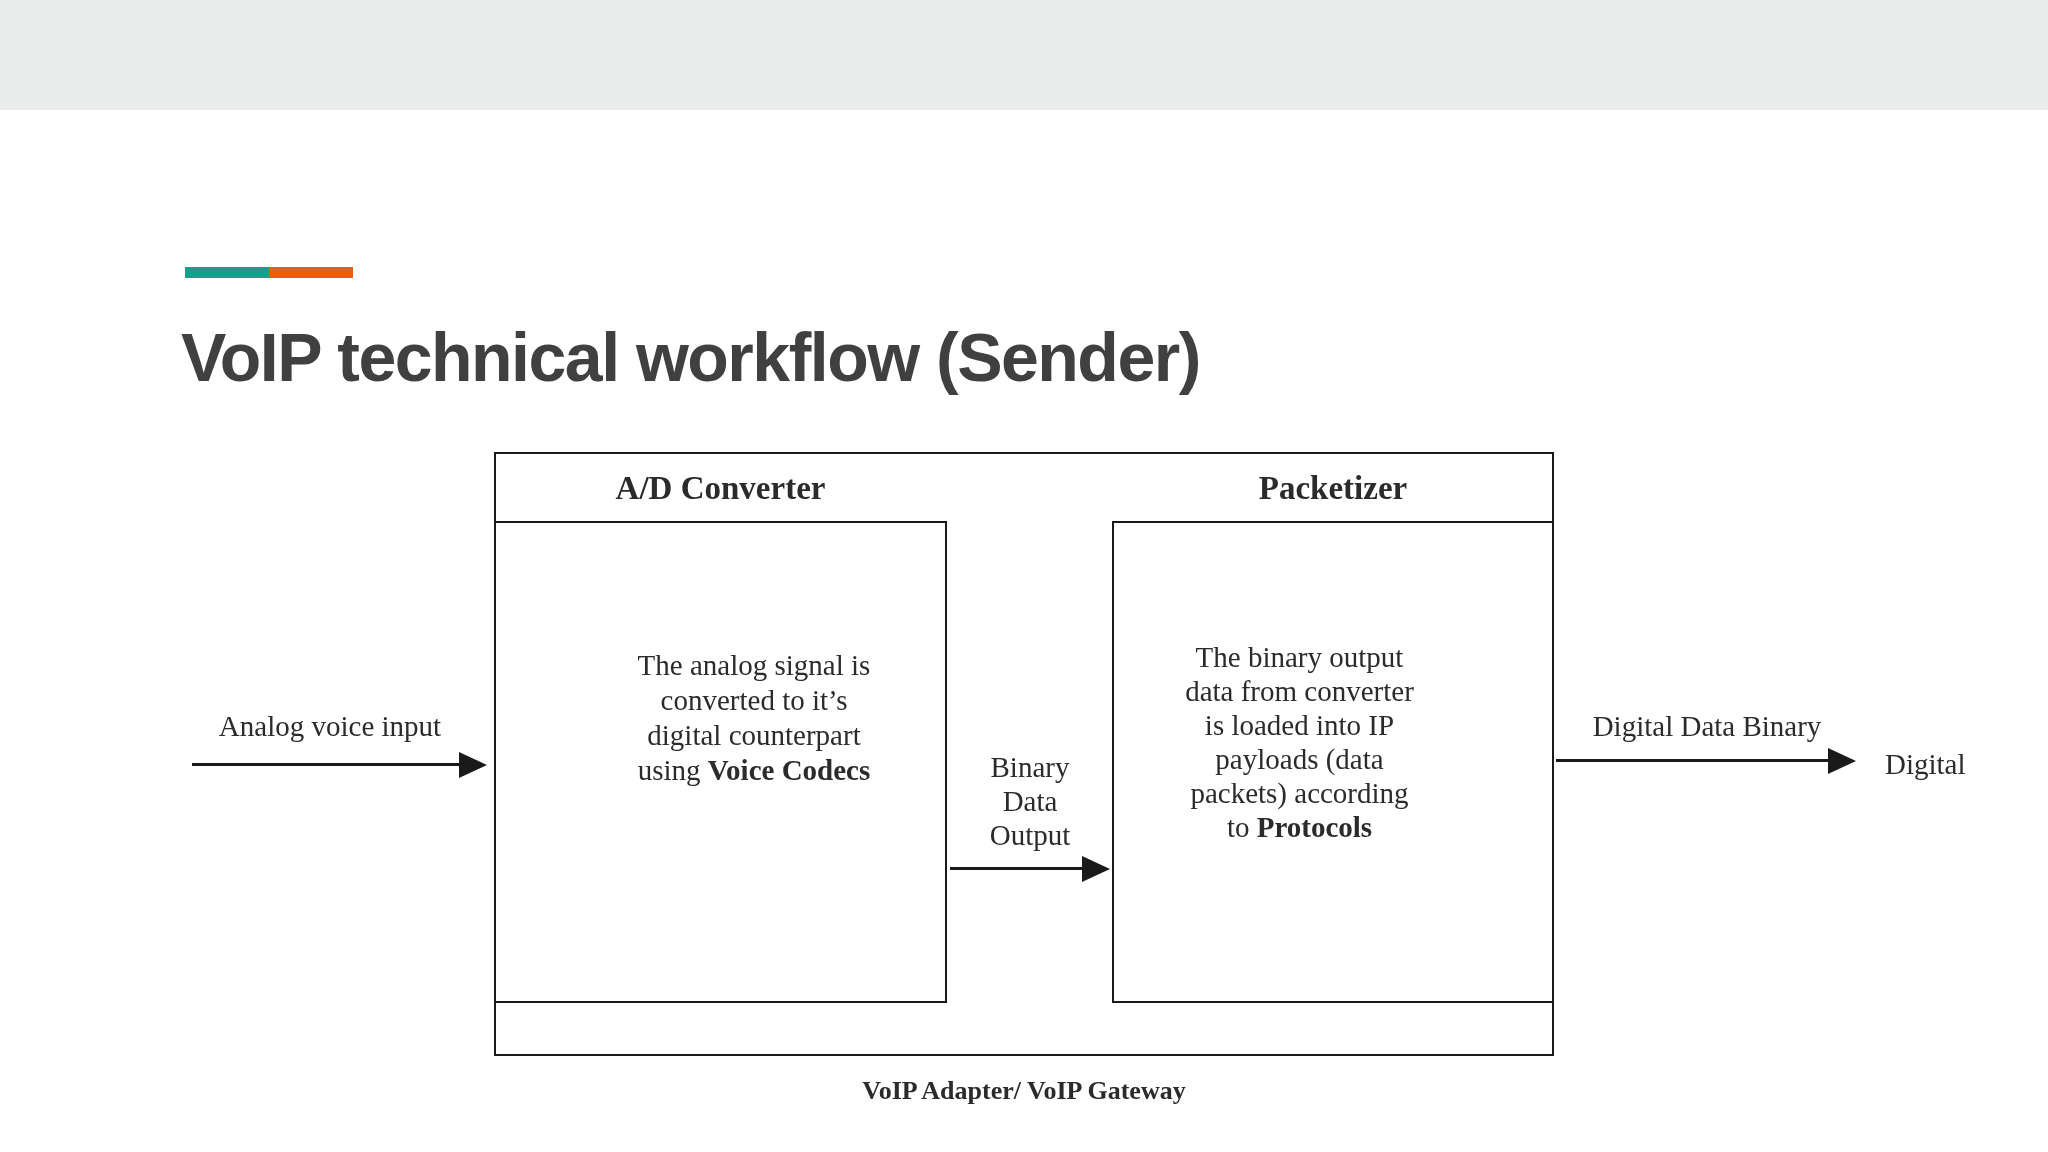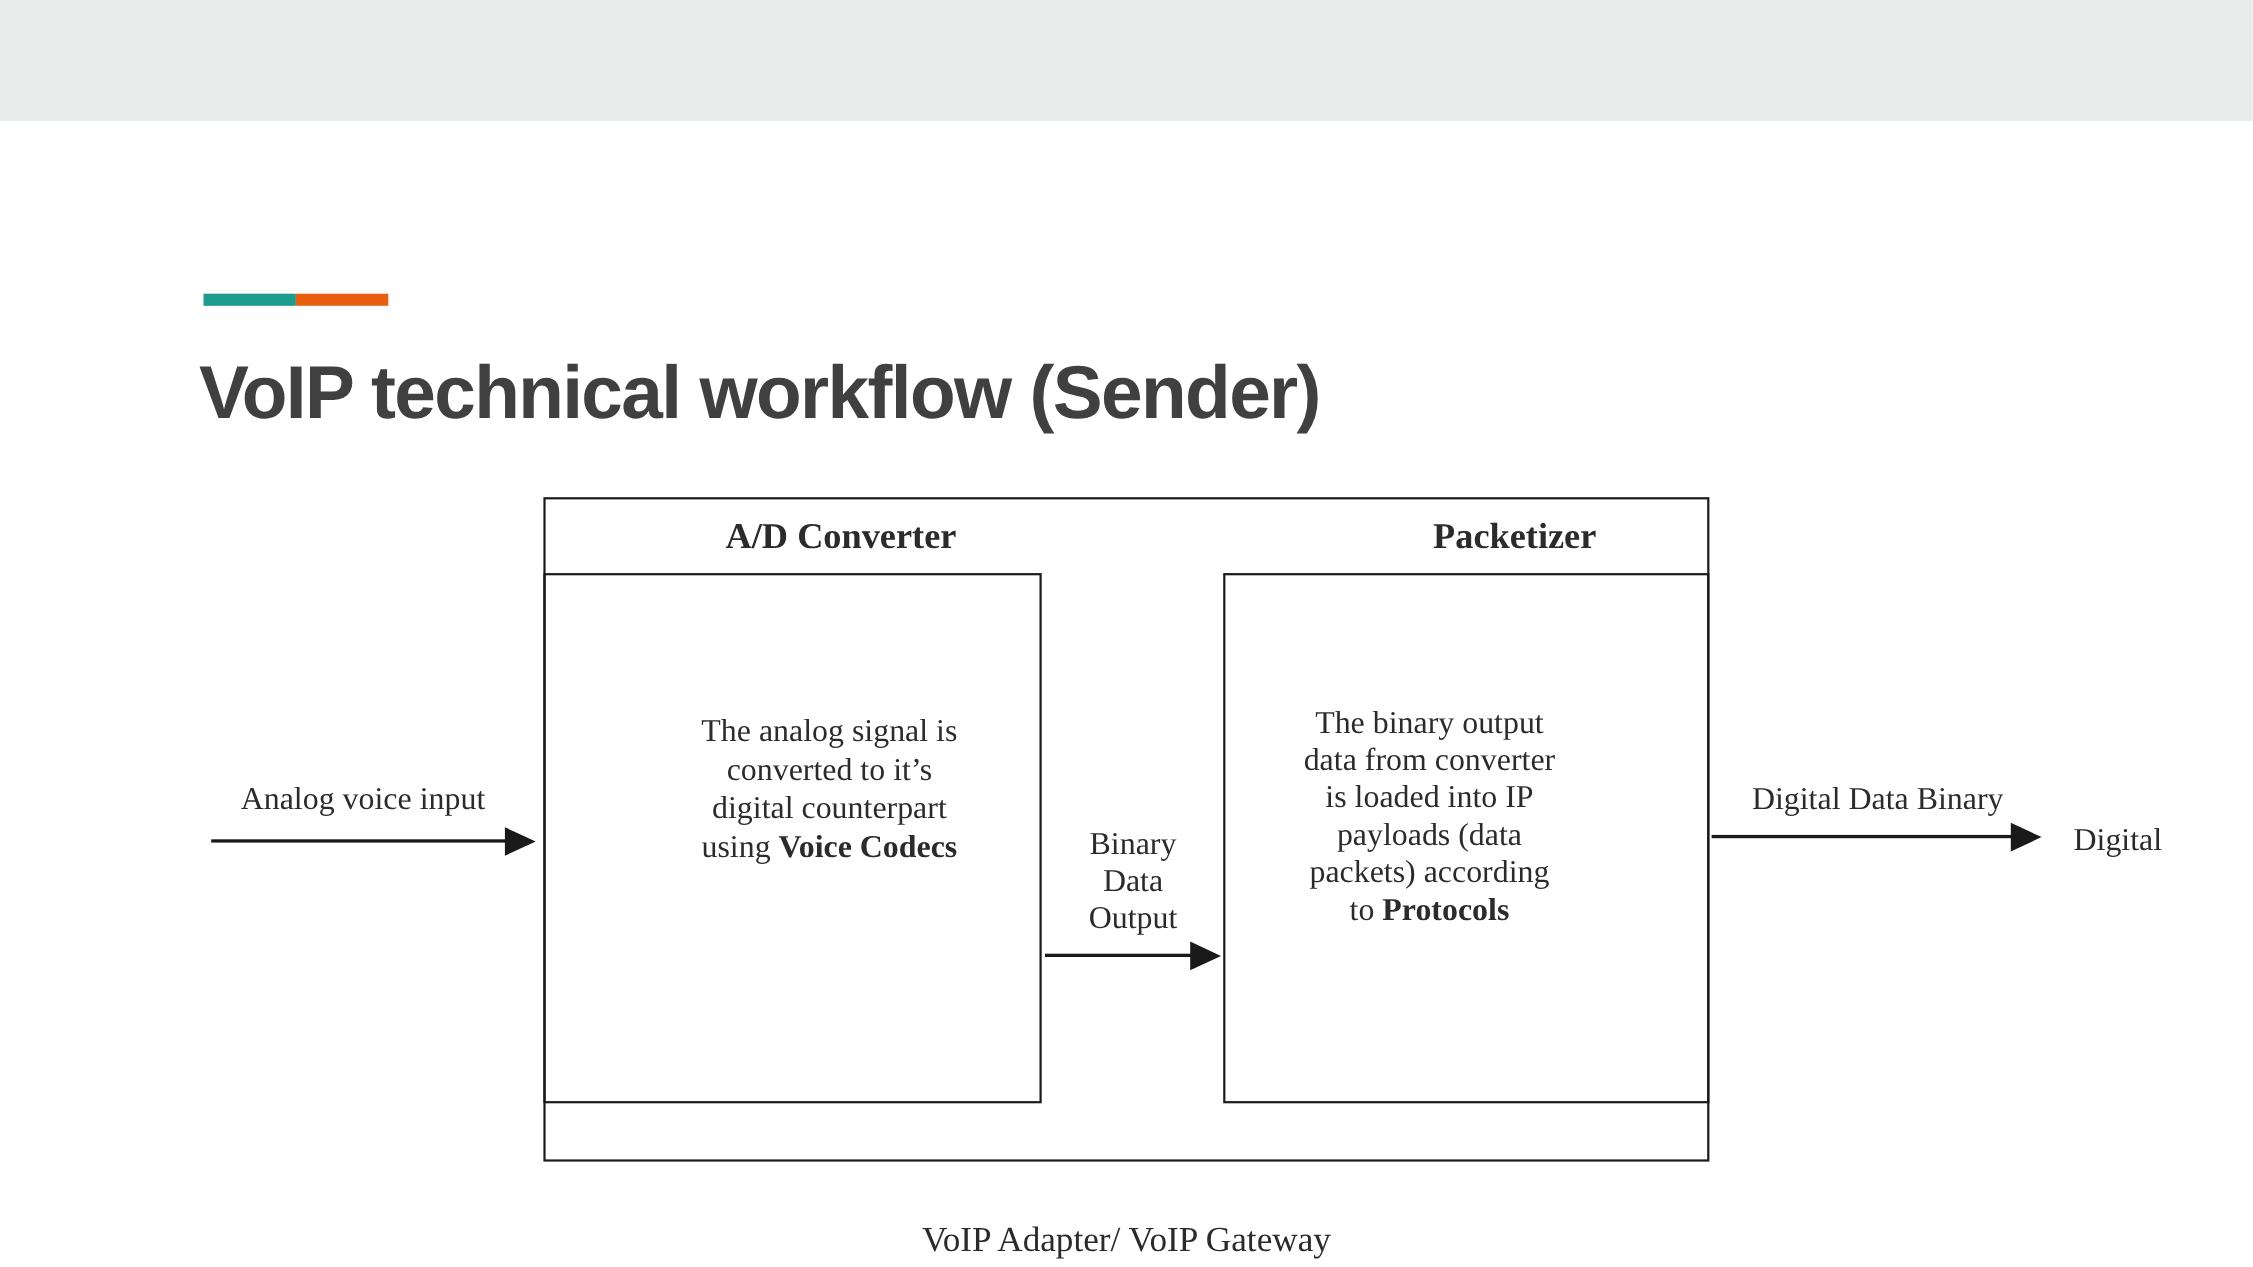--- a/index.html
+++ b/index.html
@@ -55,21 +55,20 @@
   .outer-box  { left: 494px;  top: 452px; width: 1060px; height: 604px; }
   .left-box   { left: 494px;  top: 521px; width: 453px;  height: 482px; }
   .right-box  { left: 1112px; top: 521px; width: 442px;  height: 482px; }
 
   .box-title {
     position: absolute;
     font-weight: bold;
     font-size: 33px;
     text-align: center;
     color: #2b2b2b;
-    margin-left: 44px;
   }
   .left-box-title  { left: 494px;  top: 470px; width: 453px; }
   .right-box-title { left: 1112px; top: 470px; width: 442px; }
 
   .box-body {
     position: absolute;
     font-size: 29px;
     text-align: center;
     white-space: pre-line;
     color: #2b2b2b;
@@ -106,24 +105,25 @@
     color: #2b2b2b;
   }
   .label-analog   { left: 180px;  top: 710px; width: 300px; }
   .label-binary   { left: 950px;  top: 750px; width: 160px; line-height: 34px; }
   .label-digital  { left: 1557px; top: 710px; width: 300px; }
   .label-internet { left: 1885px; top: 748px; width: 140px; text-align: left; }
 
   
   .gateway-label {
     position: absolute;
-    left: 694px; top: 1108px; width: 660px;
-    font-size: 32px;
+    left: 694px; top: 1076px; width: 660px;
+    font-size: 26px;
     text-align: center;
     color: #2b2b2b;
+    font-weight: bold;
   }
 </style>
 </head>
 <body>
 
 <div class="slide">
 
   <div class="top-band"></div>
 
   <div class="accent-bar">

